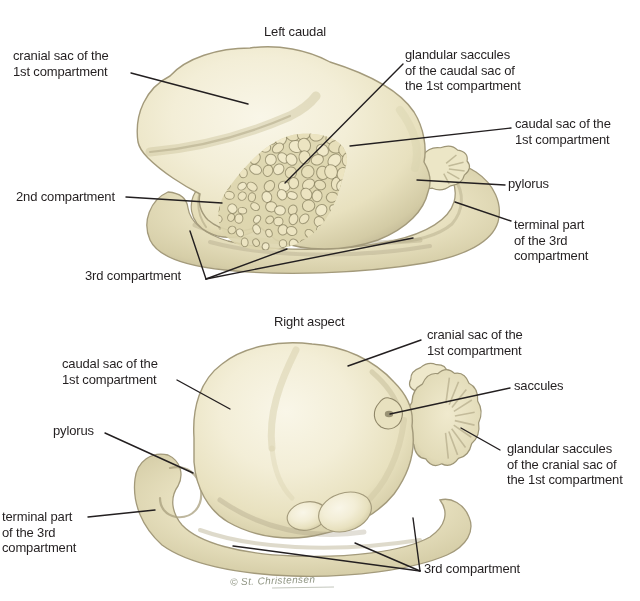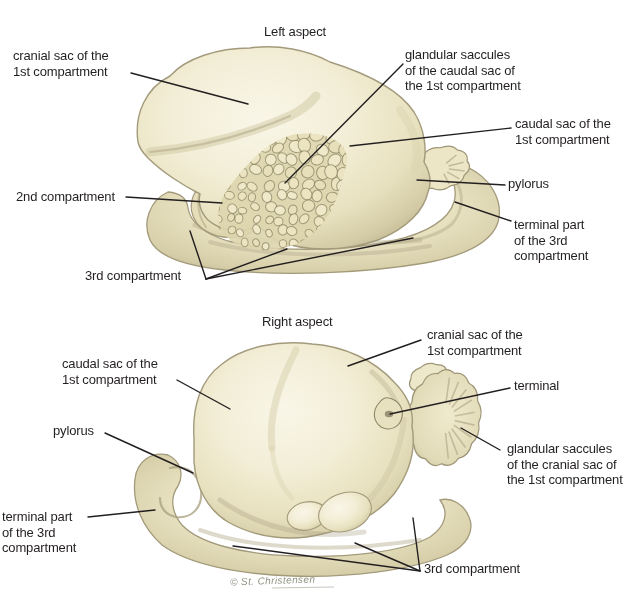--- a/index.html
+++ b/index.html
@@ -251,39 +251,39 @@
       <line x1="177" y1="380" x2="230" y2="409"></line>
       <line x1="105" y1="433" x2="193" y2="473"></line>
       <line x1="88" y1="517" x2="155" y2="510"></line>
       <line x1="420" y1="571" x2="413" y2="518"></line>
       <line x1="420" y1="571" x2="355" y2="543"></line>
       <line x1="420" y1="571" x2="233" y2="546"></line>
     </g>
     <line x1="272" y1="588" x2="334" y2="587" stroke="#8f9583" stroke-width="0.9" opacity="0.6"></line>
   </svg>
 
-  <div class="lbl" style="left:264px;top:24px">Left aspect</div>
+  <div class="lbl" style="left:264px;top:24px">Left caudal</div>
   <div class="lbl" style="left:13px;top:48px">cranial sac of the
 1st compartment</div>
   <div class="lbl" style="left:405px;top:47px">glandular saccules
 of the caudal sac of
 the 1st compartment</div>
   <div class="lbl" style="left:515px;top:116px">caudal sac of the
 1st compartment</div>
   <div class="lbl" style="left:508px;top:176px">pylorus</div>
   <div class="lbl" style="left:514px;top:217px">terminal part
 of the 3rd
 compartment</div>
   <div class="lbl" style="left:16px;top:189px">2nd compartment</div>
   <div class="lbl" style="left:85px;top:268px">3rd compartment</div>
 
-  <div class="lbl" style="left:262px;top:314px">Right aspect</div>
+  <div class="lbl" style="left:274px;top:314px">Right aspect</div>
   <div class="lbl" style="left:427px;top:327px">cranial sac of the
 1st compartment</div>
-  <div class="lbl" style="left:514px;top:378px">terminal</div>
+  <div class="lbl" style="left:514px;top:378px">saccules</div>
   <div class="lbl" style="left:507px;top:441px">glandular saccules
 of the cranial sac of
 the 1st compartment</div>
   <div class="lbl" style="left:62px;top:356px">caudal sac of the
 1st compartment</div>
   <div class="lbl" style="left:53px;top:423px">pylorus</div>
   <div class="lbl" style="left:2px;top:509px">terminal part
 of the 3rd
 compartment</div>
   <div class="lbl" style="left:424px;top:561px">3rd compartment</div>

